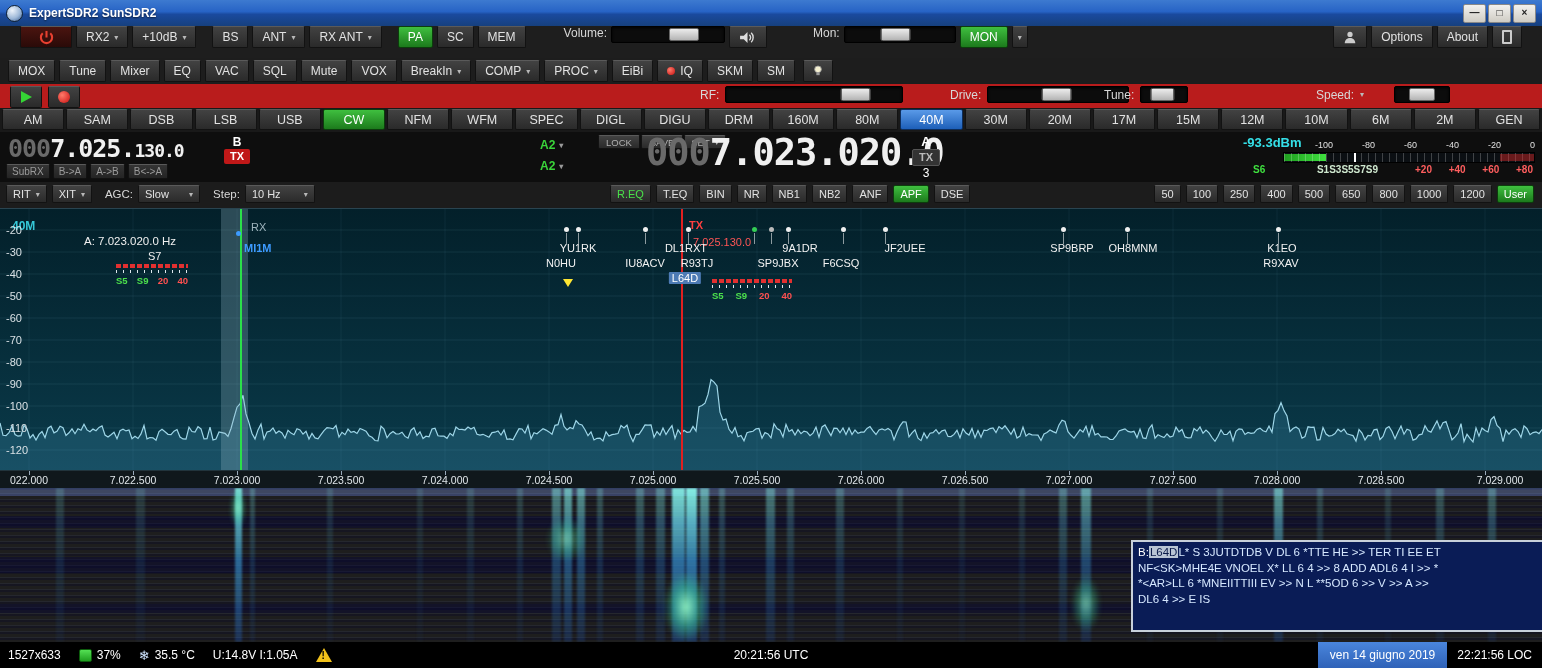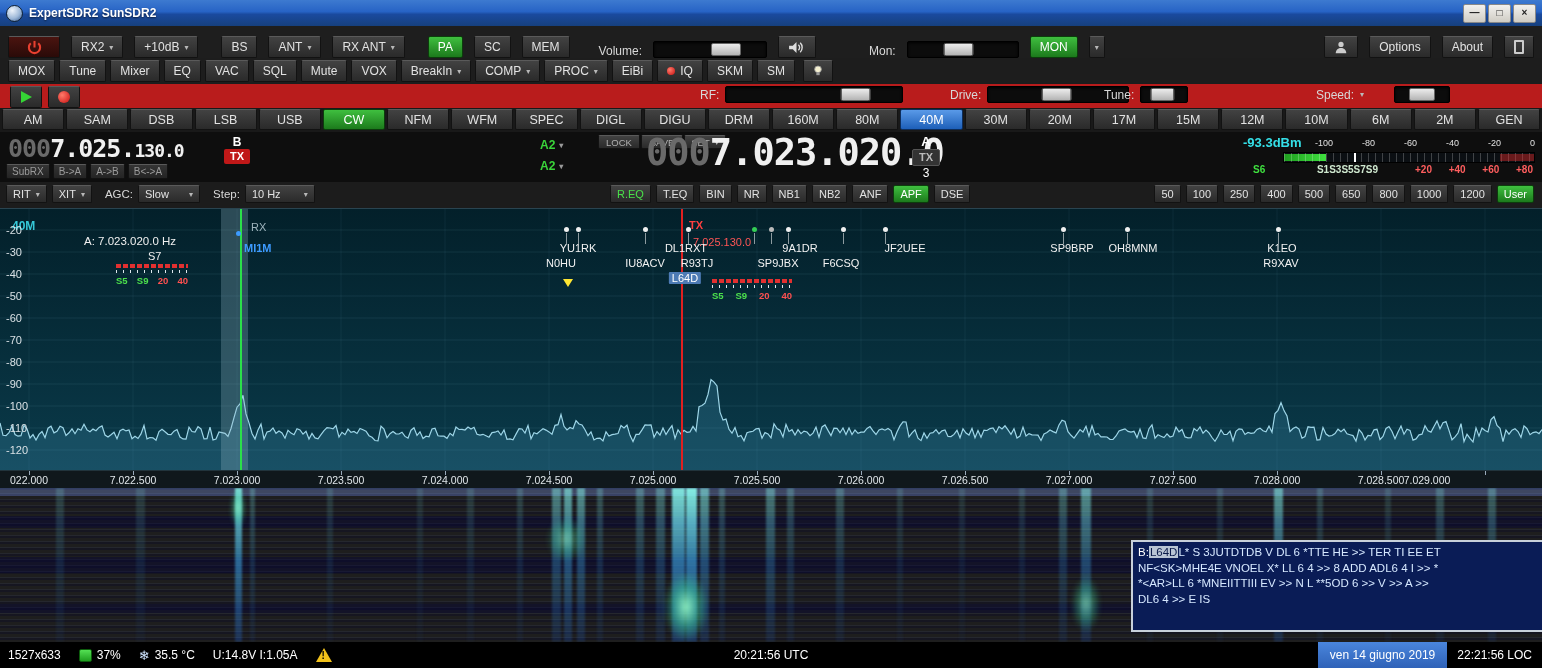--- a/index.html
+++ b/index.html
@@ -15,21 +15,21 @@
   .btn{display:inline-flex;align-items:center;justify-content:center;background:linear-gradient(#424242,#2a2a2a);border:1px solid #121212;border-top-color:#5a5a5a;color:#e2e2e2;font-size:12px;height:22px;padding:0 9px;border-radius:2px;white-space:nowrap;box-sizing:border-box;}
   .btn .arr{font-size:8px;margin-left:5px;color:#b8b8b8;}
   .btn.green{background:linear-gradient(#3fbf3f,#1c7a1c);color:#fff;border-color:#0c3d0c;}
   .btn.blue{background:linear-gradient(#5a9ae8,#1d5fb8);color:#fff;border-color:#0c2d5c;}
   .btn.small{height:18px;font-size:11px;padding:0 6px;}
   .btn.greentext{color:#49e049;}
   .btn.tiny{height:15px;font-size:10px;padding:0 5px;color:#9a9a9a;background:linear-gradient(#343434,#242424);}
   .lbl{font-size:12px;color:#d8d8d8;}
   .reddot{width:8px;height:8px;border-radius:50%;background:radial-gradient(circle at 35% 35%,#ff7a6a,#c81010);margin-right:5px;}
   
-  #row1{position:absolute;left:0;top:26px;width:100%;height:32px;display:flex;align-items:flex-end;padding:0 8px;box-sizing:border-box;background:#1e1e1e;gap:11px;}
+  #row1{position:absolute;left:0;top:26px;width:100%;height:32px;display:flex;align-items:flex-start;padding:0 20px;box-sizing:border-box;background:#1e1e1e;gap:4px;}
   #row2{position:absolute;left:0;top:58px;width:100%;height:26px;display:flex;align-items:center;padding:0 8px;box-sizing:border-box;background:#1d1d1d;gap:4px;}
   #row3{position:absolute;left:0;top:84px;width:100%;height:24px;background:#b91c1c;}
   #row4{position:absolute;left:0;top:108px;width:100%;height:24px;display:flex;gap:2px;padding:1px 2px;box-sizing:border-box;background:#191919;}
   #row4 .btn{flex:1;height:21px;font-size:12.5px;padding:0;}
   #freqpanel{position:absolute;left:0;top:132px;width:100%;height:50px;background:#0e0e0e;}
   #row6{position:absolute;left:0;top:182px;width:100%;height:26px;background:#1c1c1c;}
   
   .slider{position:relative;background:#0c0c0c;border:1px solid #000;box-shadow:inset 0 1px 3px #000;height:15px;border-radius:2px;}
   .slider .handle{position:absolute;top:1px;bottom:1px;width:28px;background:linear-gradient(#ececec,#b4b4b4);border:1px solid #666;border-radius:2px;}
   .r3group{position:absolute;top:2px;display:flex;align-items:center;gap:6px;}
@@ -41,21 +41,21 @@
   #vfoB .smalld{font-size:18px;}
   #vfoA{left:646px;top:-1px;}
   #vfoA .big{font-size:37px;}
   .txbadge{background:#c01818;color:#fff;font-size:11px;font-weight:bold;padding:0 6px;border-radius:2px;line-height:15px;}
   .txbadge.gray{background:#333;color:#bbb;border:1px solid #555;}
   .a2sel{color:#3ad43a;font-weight:bold;font-size:12px;display:flex;align-items:center;gap:4px;}
   .a2sel .arr{color:#9a9a9a;font-size:8px;}
   .btn.mem{height:14px;font-size:9.5px;padding:0 4px;width:42px;color:#b0b0b0;}
   
   #smeter{left:1243px;top:3px;width:292px;}
-  .sm-top{display:flex;align-items:center;}
+  .sm-top{display:flex;align-items:flex-end;}
   .sm-val{color:#35e0e8;font-weight:bold;font-size:13px;width:72px;}
   .sm-topscale{display:flex;justify-content:space-between;flex:1;font-size:9px;color:#e0e0e0;}
   .sm-bar{margin-top:2px;margin-left:40px;height:9px;background:#0b0f13;border:1px solid #000;position:relative;overflow:hidden;}
   .sm-bar .ticks{position:absolute;inset:0;background:repeating-linear-gradient(90deg,rgba(255,255,255,.22) 0 1px,transparent 1px 7px);}
   .sm-bar .fill{position:absolute;left:0;top:1px;bottom:1px;width:42px;background:linear-gradient(90deg,#1f9e1f,#3fe03f);}
   .sm-bar .needle{position:absolute;top:0;bottom:0;width:2px;background:#fff;left:70px;}
   .sm-bar .redzone{position:absolute;right:0;top:1px;bottom:1px;width:34px;background:rgba(220,40,40,.45);}
   .sm-bottom{display:flex;align-items:center;margin-top:1px;font-size:10px;font-weight:bold;}
   .sm-s6{color:#3fe03f;width:37px;margin-left:10px;}
   .sm-sscale{display:flex;justify-content:center;width:115px;color:#cfe8cf;}
@@ -156,21 +156,21 @@
       </div>
     <div class="btn green" style="margin-left:12px">
         <span>PA</span>
       </div>
     <div class="btn">
         <span>SC</span>
       </div>
     <div class="btn">
         <span>MEM</span>
       </div>
-    <span class="lbl" style="margin-left:18px">Volume:</span>
+    <span class="lbl" style="margin-left:34px">Volume:</span>
     <div class="slider" style="width:112px">
         <div class="handle" style="left: 70%; transform: translateX(-70%);"></div>
       </div>
     <div class="btn" style="width:38px">
       <svg width="17" height="13" viewBox="0 0 18 14">
           <polygon points="1,5 5,5 9,1 9,13 5,9 1,9" fill="#ddd"></polygon>
           <path d="M11 4a4 4 0 0 1 0 6 M13 2a7 7 0 0 1 0 10" stroke="#ddd" fill="none" stroke-width="1.5"></path>
         </svg>
     </div>
     <span class="lbl" style="margin-left:42px">Mon:</span>
@@ -685,21 +685,21 @@
       <div class="flabel" style="left: 965px;">7.026.500</div>
       <div class="ftick" style="left: 1069px;"></div>
       <div class="flabel" style="left: 1069px;">7.027.000</div>
       <div class="ftick" style="left: 1173px;"></div>
       <div class="flabel" style="left: 1173px;">7.027.500</div>
       <div class="ftick" style="left: 1277px;"></div>
       <div class="flabel" style="left: 1277px;">7.028.000</div>
       <div class="ftick" style="left: 1381px;"></div>
       <div class="flabel" style="left: 1381px;">7.028.500</div>
       <div class="ftick" style="left: 1485px;"></div>
-      <div class="flabel" style="left: 1427px;">7.029.000</div>
+      <div class="flabel" style="left: 1500px;">7.029.000</div>
     </div>
 
   <div id="waterfall">
     <div class="wf-stripes"></div>
   <div class="wf-band" style="top: 18%; height: 8%; background: rgba(0, 0, 60, 0.35);"></div>
       <div class="wf-band" style="top: 45%; height: 10%; background: rgba(0, 0, 60, 0.35);"></div>
       <div class="wf-band" style="top: 75%; height: 6%; background: rgba(0, 0, 60, 0.35);"></div>
       <div class="wf-band" style="top: 0px; height: 8px; background: rgba(140, 170, 255, 0.3);"></div>
       <div class="streak" style="left: 56px; width: 8px; background: linear-gradient(rgba(140, 255, 240, 0.18) 0%, rgba(70, 190, 255, 0.118) 45%, rgba(40, 120, 255, 0.055) 100%);"></div>
       <div class="streak" style="left: 135.5px; width: 9px; background: linear-gradient(rgba(140, 255, 240, 0.15) 0%, rgba(70, 190, 255, 0.098) 45%, rgba(40, 120, 255, 0.043) 100%);"></div>

